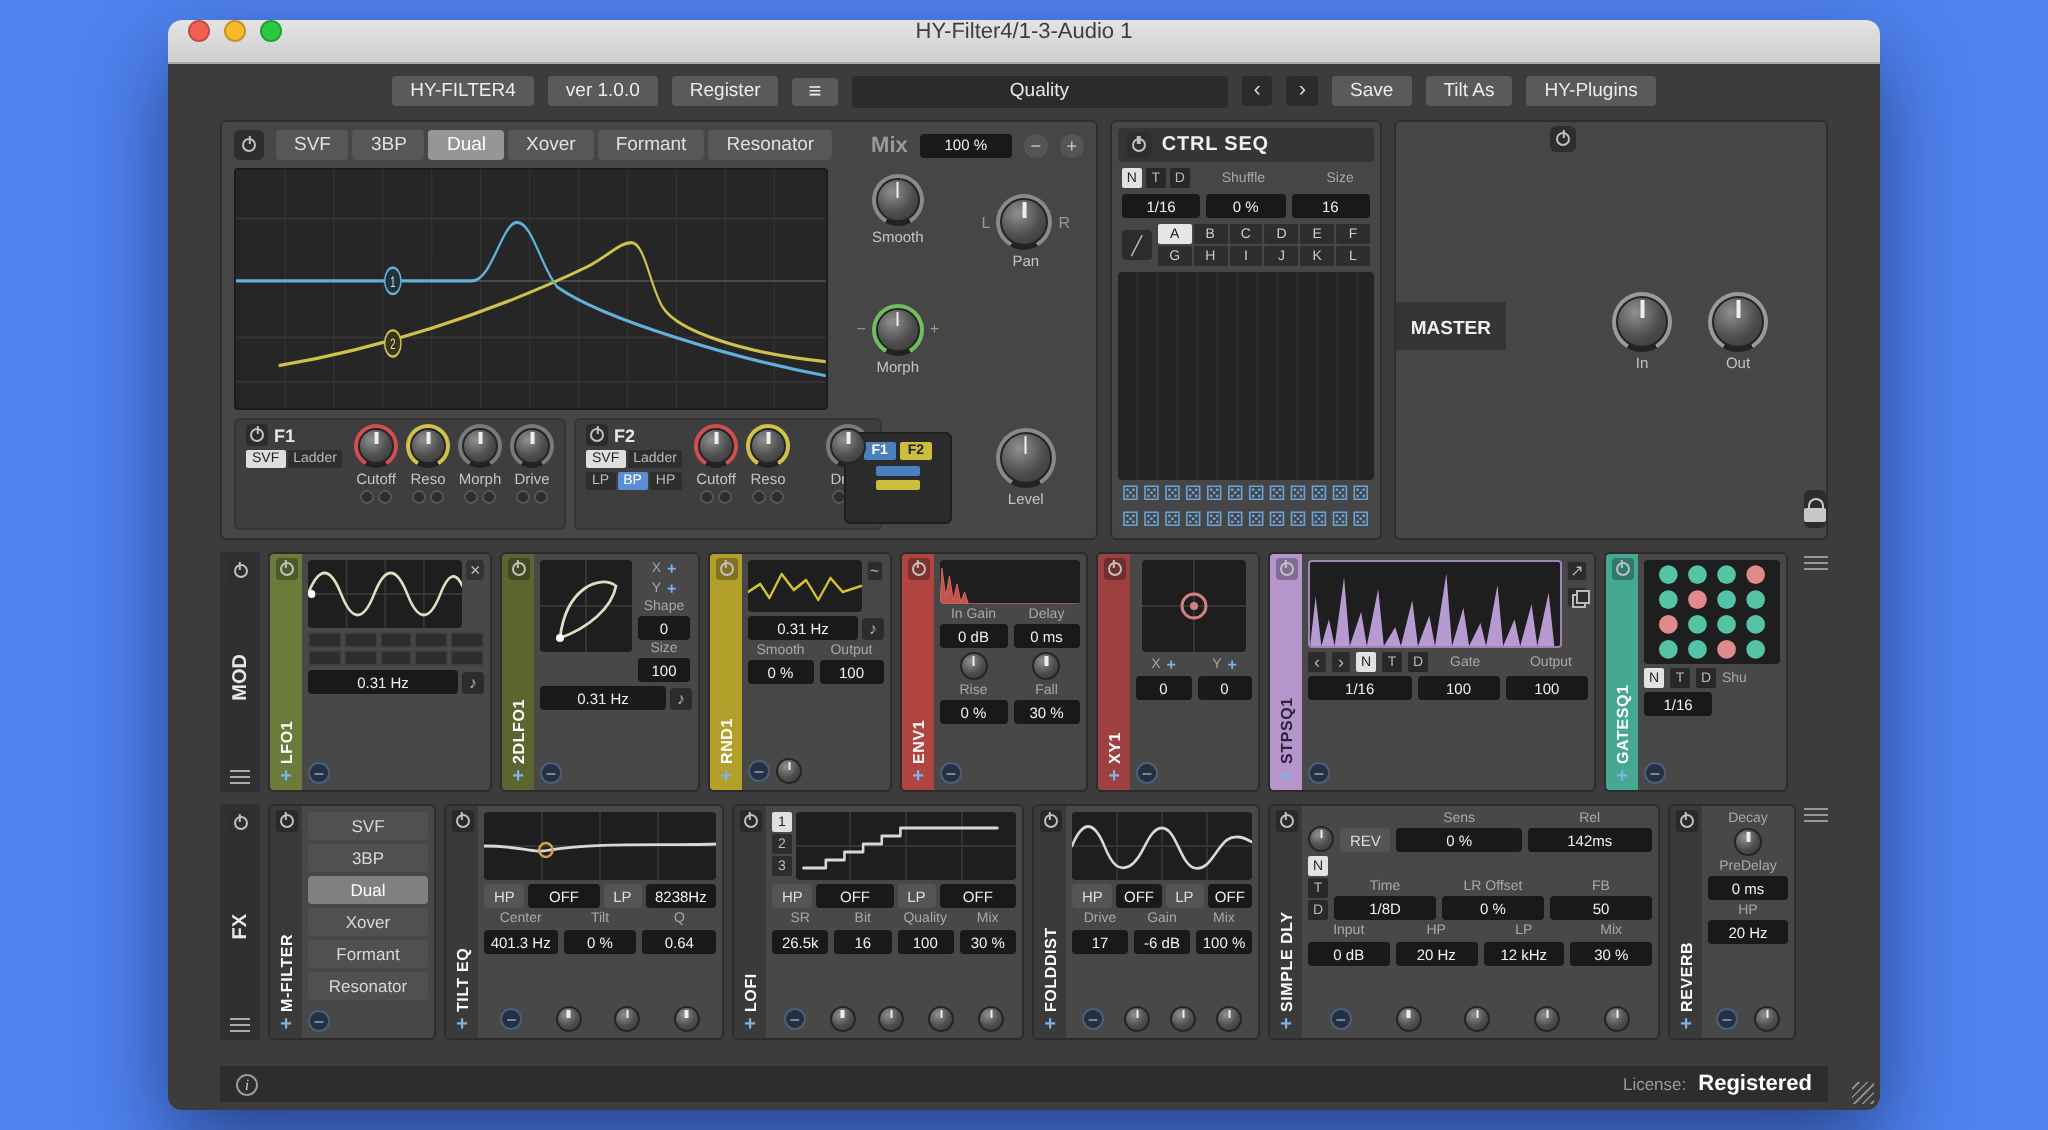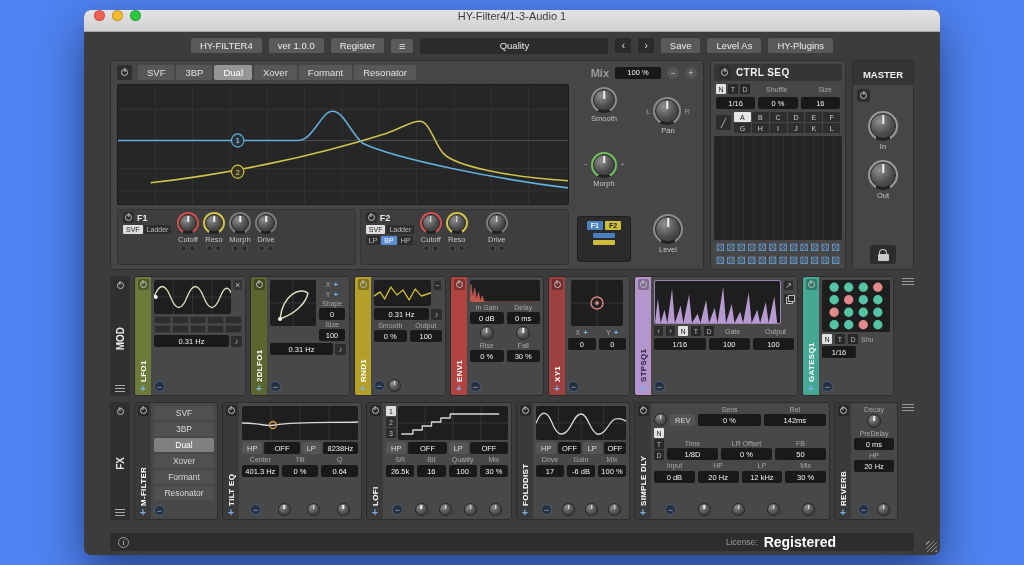--- a/index.html
+++ b/index.html
@@ -79,21 +79,21 @@
 .cs-row2 .vbox{flex:1}
 .cs-slot-row{display:flex;gap:3px;align-items:center;padding:0 2px}
 .edit-btn{width:15px;height:15px;background:#2c2c2c;color:#bbb;font-size:9px;display:flex;align-items:center;justify-content:center;border-radius:2px}
 .slots{display:grid;grid-template-columns:repeat(6,1fr);gap:1px;flex:1}
 .slot{background:#2e2e2e;color:#ccc;font-size:7px;text-align:center;padding:1.5px 0;border-radius:1px}
 .slot.on{background:#e6e6e6;color:#111}
 .cs-grid{flex:1;background:#242424;border-radius:2px;background-image:repeating-linear-gradient(90deg,transparent 0 9px,#2d2d2d 9px 10px)}
 .dice-row{display:flex;justify-content:space-between;padding:0 2px}
 .dice{color:#69a1d8;font-size:10px;line-height:10px}
 
-.master{flex:0 0 62px;display:flex;flex-direction:column;align-items:center;padding:0 0 5px;gap:2px}
+.master{flex:0 0 62px;display:flex;flex-direction:row;align-items:center;padding:0 0 5px;gap:18px}
 .ms-header{width:100%;background:#353535;text-align:center;padding:3px 0}
 .ms-title{color:#f0f0f0;font-size:9.5px;font-weight:bold}
 .ms-pwr{align-self:flex-start;margin:2px 0 0 4px}
 .master .kgroup{margin-top:7px}
 .lock-btn{margin-top:auto;width:26px;height:19px;background:#2c2c2c;border-radius:3px;display:flex;flex-direction:column;align-items:center;justify-content:center}
 .lock-shackle{width:8px;height:5px;border:1.5px solid #c8c8c8;border-bottom:none;border-radius:4px 4px 0 0}
 .lock-body{width:11px;height:7px;background:#c8c8c8;border-radius:1px}
 
 .mod-row,.fx-row{display:flex;gap:4px;align-items:stretch;overflow:hidden}
 .mod-row{flex:0 0 120px}
@@ -148,21 +148,21 @@
 .krow{display:flex;justify-content:space-around;align-items:center;margin-top:auto}
 .lofi-btns{display:flex;flex-direction:column;gap:1px}
 .numb{width:10px;height:10px;background:#2d2d2d;color:#bbb;font-size:7px;display:flex;align-items:center;justify-content:center;border-radius:1px}
 .numb.on{background:#e0e0e0;color:#222}
 .dly-r1,.dly-r2{display:flex;gap:3px;align-items:flex-end}
 .ntd-col{display:flex;flex-direction:column;gap:1px}
 
 .statusbar{flex:0 0 18px;background:#2d2d2d;border-radius:2px;display:flex;align-items:center;gap:6px;padding:0 8px;margin-top:auto}
 .info-btn{width:11px;height:11px;border:1px solid #999;border-radius:50%;color:#ccc;font-size:8px;font-style:italic;display:flex;align-items:center;justify-content:center;font-family:"Liberation Serif",serif}
 .lic-lbl{color:#9a9a9a;font-size:8.5px;margin-left:auto}
-.lic-val{color:#fff;font-size:14px;font-weight:bold;margin-right:70px}
+.lic-val{color:#fff;font-size:11px;font-weight:bold;}
 .resize-grip{position:absolute;right:3px;bottom:3px;width:11px;height:11px;background:repeating-linear-gradient(135deg,transparent 0 2px,#8a8a8a 2px 3px)}
 
 .wv{fill:none;stroke:#d7e3c0;stroke-width:1.4;stroke-linejoin:round;stroke-linecap:round}
 .wv-grid{stroke:#343434;stroke-width:1;fill:none}
 .gline{stroke:#4a4a4a;stroke-width:1}
 .c-blue{fill:none;stroke:#62b0dc;stroke-width:1.6}
 .c-yel{fill:none;stroke:#cfc14b;stroke-width:1.6}
 .yel{stroke:#d6c433}
 .whi{stroke:#d8d8d8}
 .env-fill{fill:#c2544c;stroke:#d86a60;stroke-width:.5}
@@ -188,21 +188,21 @@
 
     <div class="toolbar">
       <span class="tbtn">HY-FILTER4</span>
       <span class="tbtn">ver 1.0.0</span>
       <span class="tbtn">Register</span>
       <span class="tbtn tb-menu">≡</span>
       <span class="tb-preset">Quality</span>
       <span class="tb-arrow">‹</span>
       <span class="tb-arrow">›</span>
       <span class="tbtn">Save</span>
-      <span class="tbtn">Level As</span>
+      <span class="tbtn">Tilt As</span>
       <span class="tbtn">HY-Plugins</span>
     </div>
 
     <div class="top-row">
 
       <div class="filter-panel panel">
         <div class="f-header">
           <span class="pwr-btn">
               <span class="pwr-glyph"></span>
             </span>

